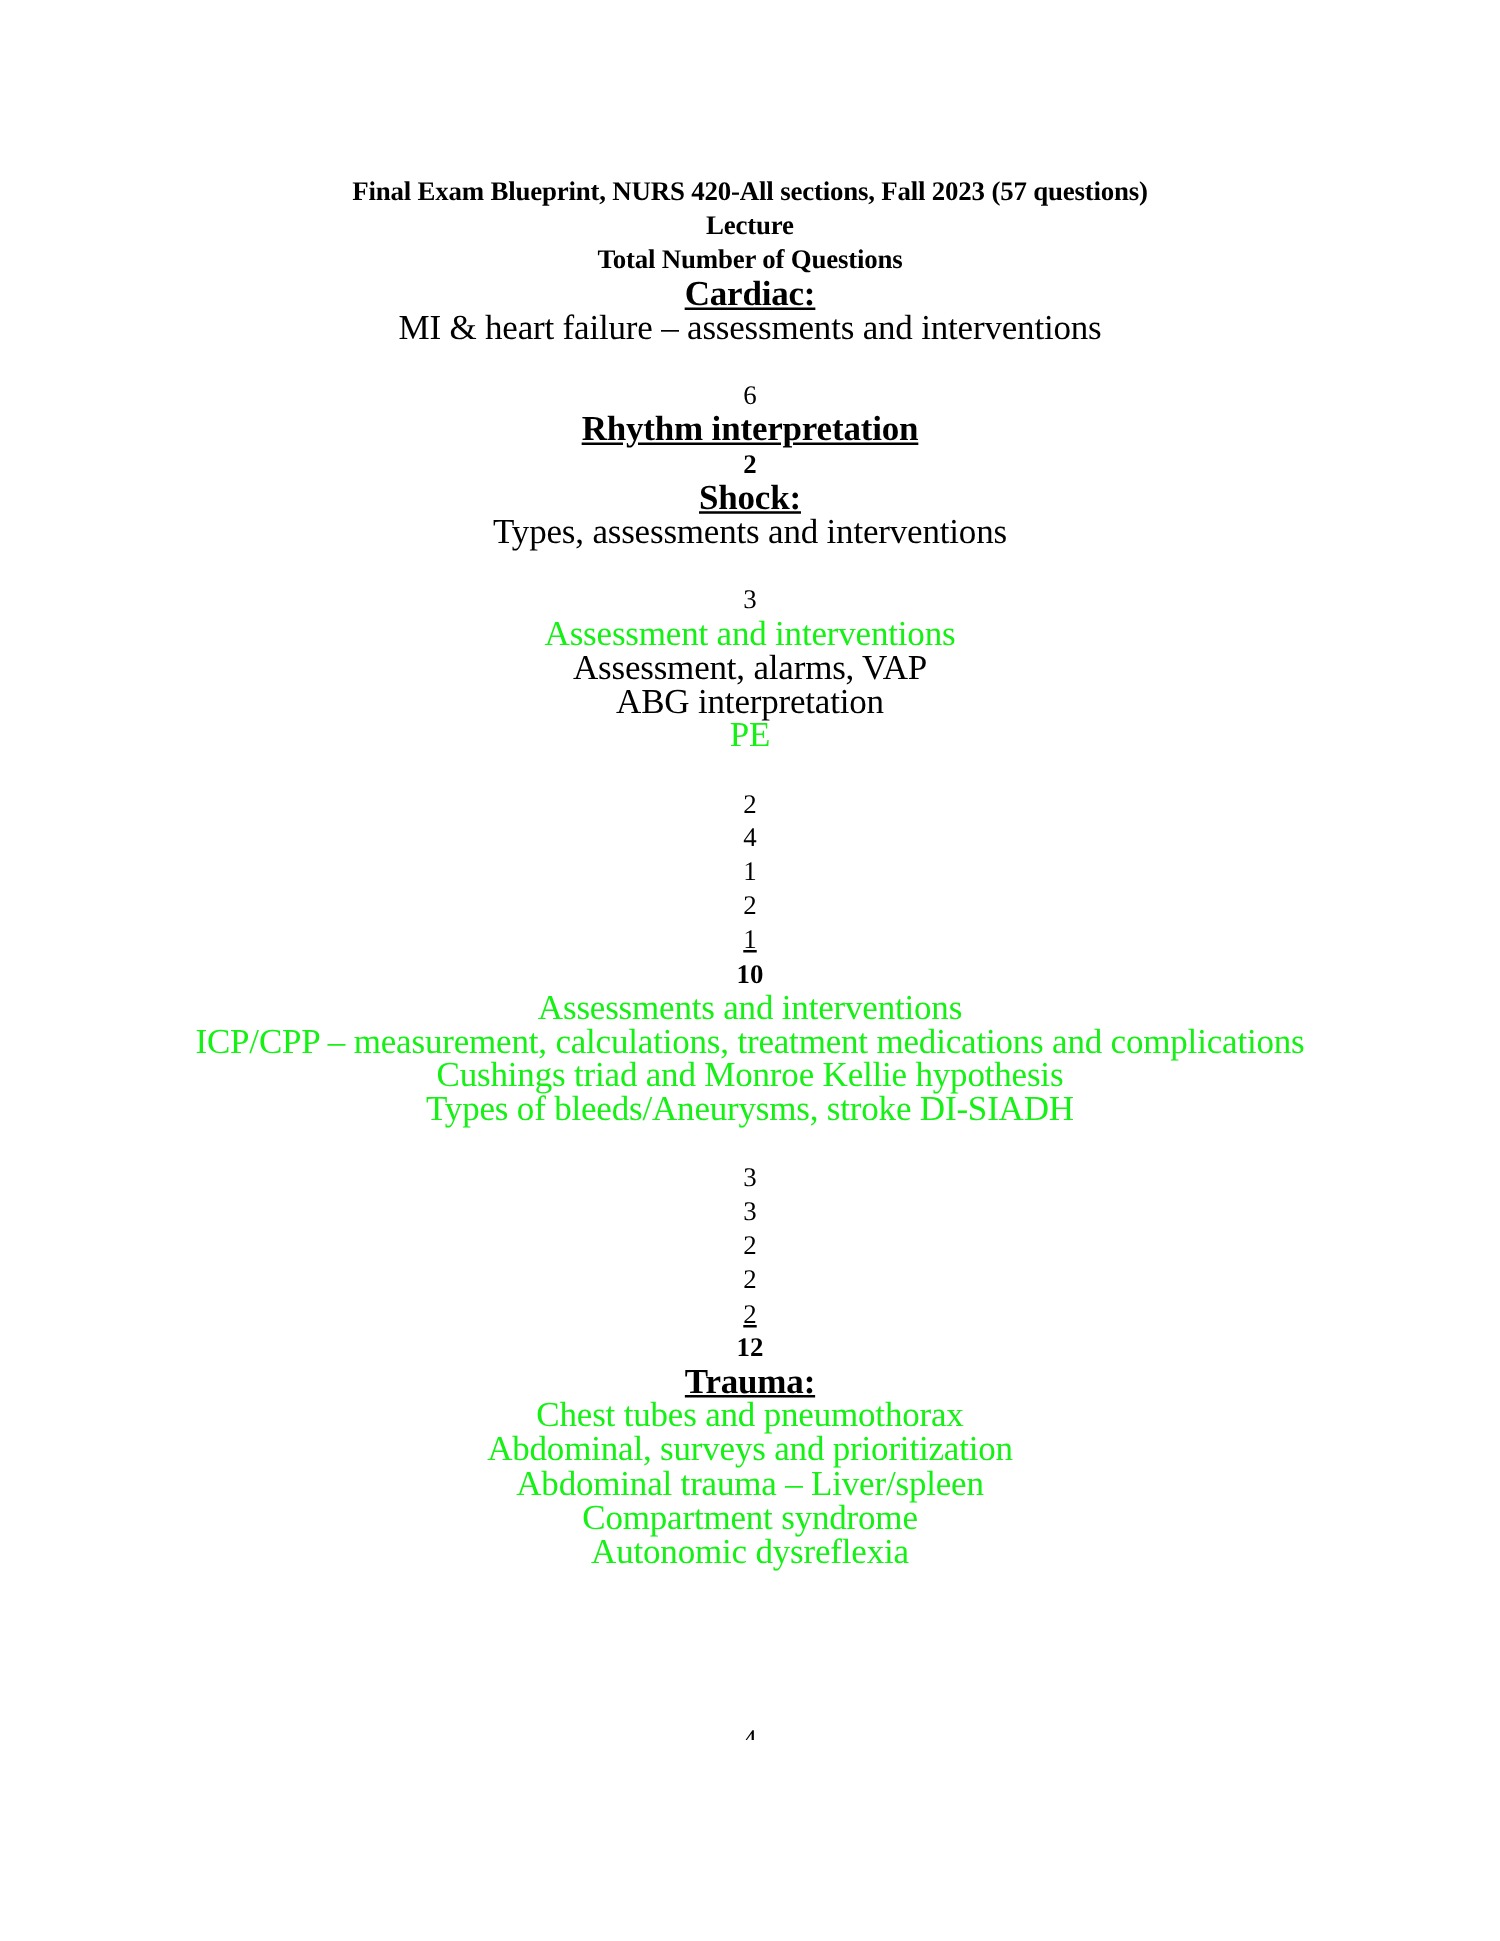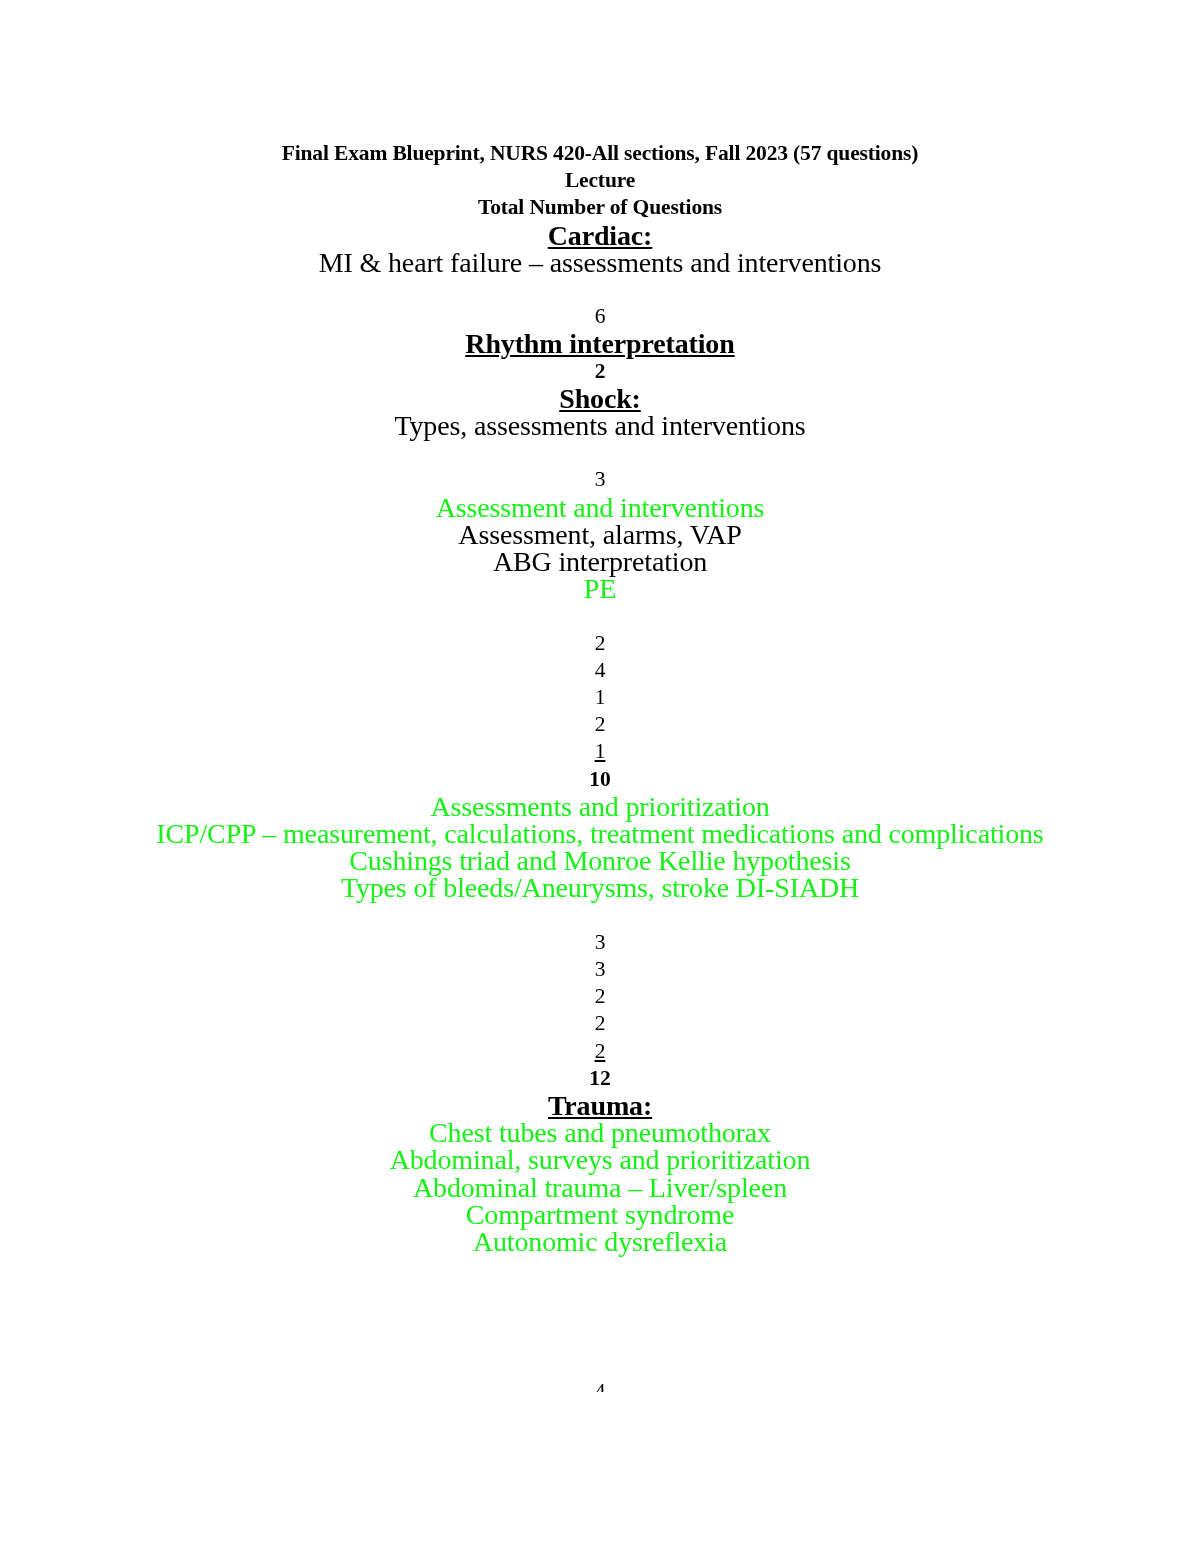--- a/index.html
+++ b/index.html
@@ -107,21 +107,21 @@
     <span class="line black">ABG interpretation</span>
     <span class="line green">PE</span>
     <span class="blank"></span>
     <span class="num black">2</span>
     <span class="num black">4</span>
     <span class="num black">1</span>
     <span class="num black">2</span>
     <span class="num last black">1</span>
     <span class="num total black">10</span>
 
-    <span class="line green">Assessments and prioritization</span>
+    <span class="line green">Assessments and interventions</span>
     <span class="line green">ICP/CPP – measurement, calculations, treatment medications and complications</span>
     <span class="line green">Cushings triad and Monroe Kellie hypothesis</span>
     <span class="line green">Types of bleeds/Aneurysms, stroke DI-SIADH</span>
     <span class="blank"></span>
     <span class="num black">3</span>
     <span class="num black">3</span>
     <span class="num black">2</span>
     <span class="num black">2</span>
     <span class="num last black">2</span>
     <span class="num total black">12</span>

